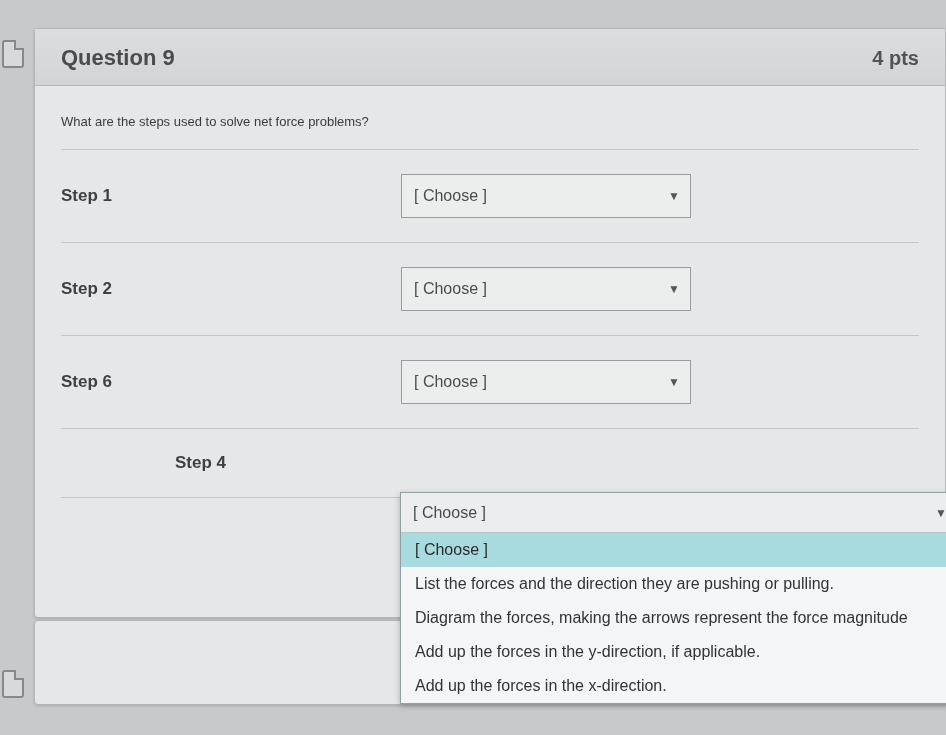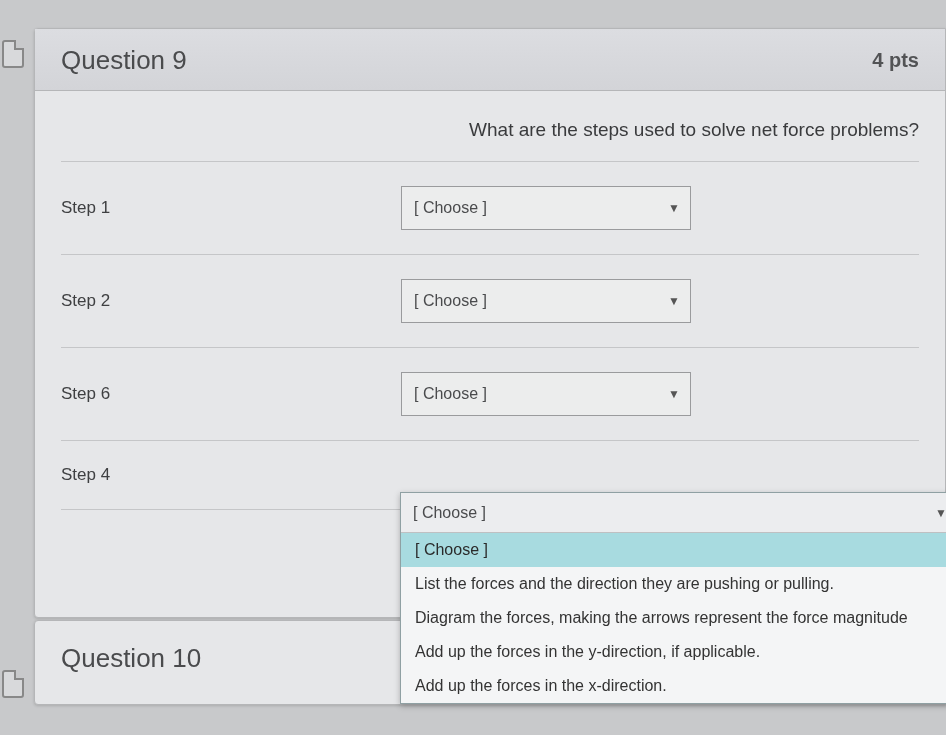--- a/index.html
+++ b/index.html
@@ -46,48 +46,48 @@
 
   .card-header {
     display: flex;
     justify-content: space-between;
     align-items: center;
     padding: 16px 26px 14px 26px;
     background: linear-gradient(#dcdde1, #d3d4d8);
     border-bottom: 1px solid #b5b6b8;
   }
   .q-title {
-    font-size: 26px;
-    font-weight: 400;
+    font-size: 22px;
+    font-weight: 700;
     color: #4a4b4d;
+    text-align: right;
   }
   .q-pts {
     font-size: 20px;
     font-weight: 600;
     color: #525355;
   }
 
   .card-body { padding: 20px 26px 10px 26px; }
   .prompt {
-    font-size: 19px;
+    font-size: 13px;
     color: #3a3b3d;
     padding: 8px 0 20px 0;
-    text-align: right;
   }
 
   .step-row {
     display: flex;
     align-items: center;
     padding: 24px 0;
     border-top: 1px solid #c5c6c8;
   }
   .step-label {
     width: 340px;
     font-size: 17px;
-    font-weight: 400;
+    font-weight: 700;
     color: #3f4042;
   }
   .select-wrap {
     position: relative;
     width: 290px;
   }
   .select-box {
     width: 100%;
     height: 44px;
     border: 1px solid #9a9b9d;
@@ -187,21 +187,21 @@
     <div class="step-row">
       <div class="step-label">Step 6</div>
       <div class="select-wrap">
         <div class="select-box">
           <span>[ Choose ]</span>
           <span class="chev">▼</span>
         </div>
       </div>
     </div>
 
-    <div class="step-row" style="border-bottom:1px solid #c5c6c8;">
+    <div class="step-row" style="border-bottom:1px solid #c5c6c8;justify-content:center;">
       <div class="step-label">Step 4</div>
       <div class="select-wrap">
         
       </div>
     </div>
 
   </div>
 </div>
 
 <div class="open-select">

